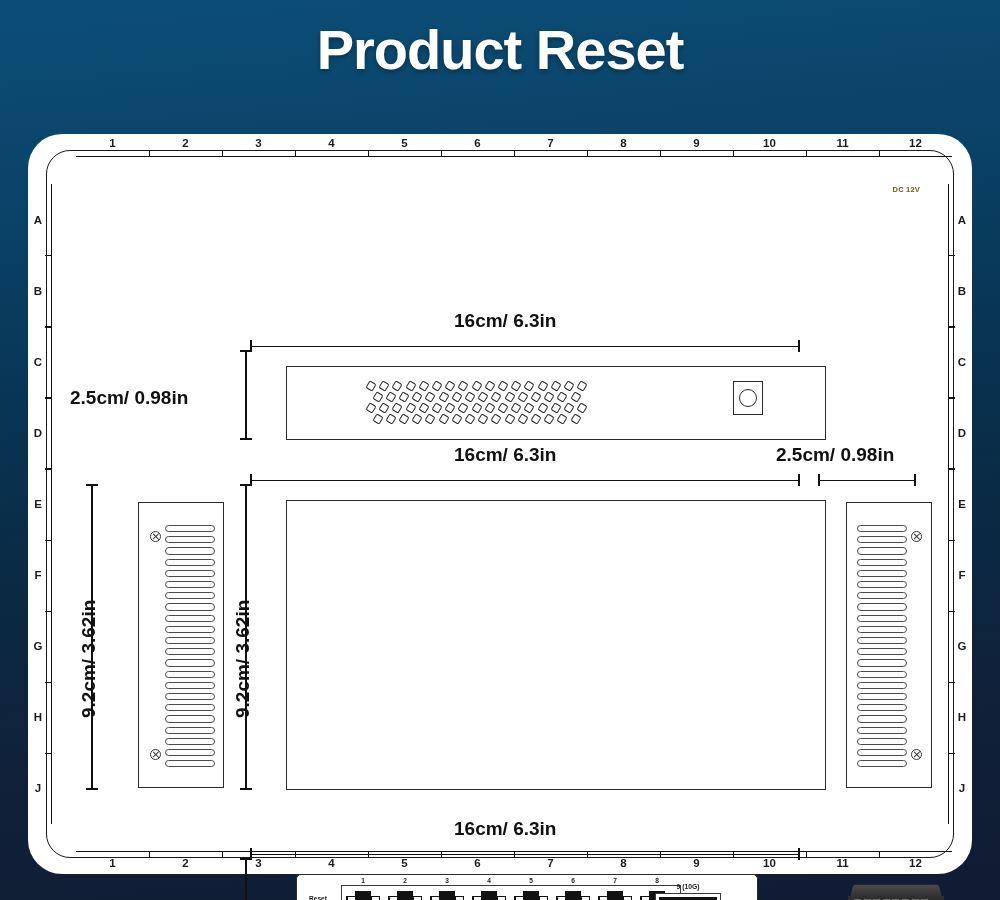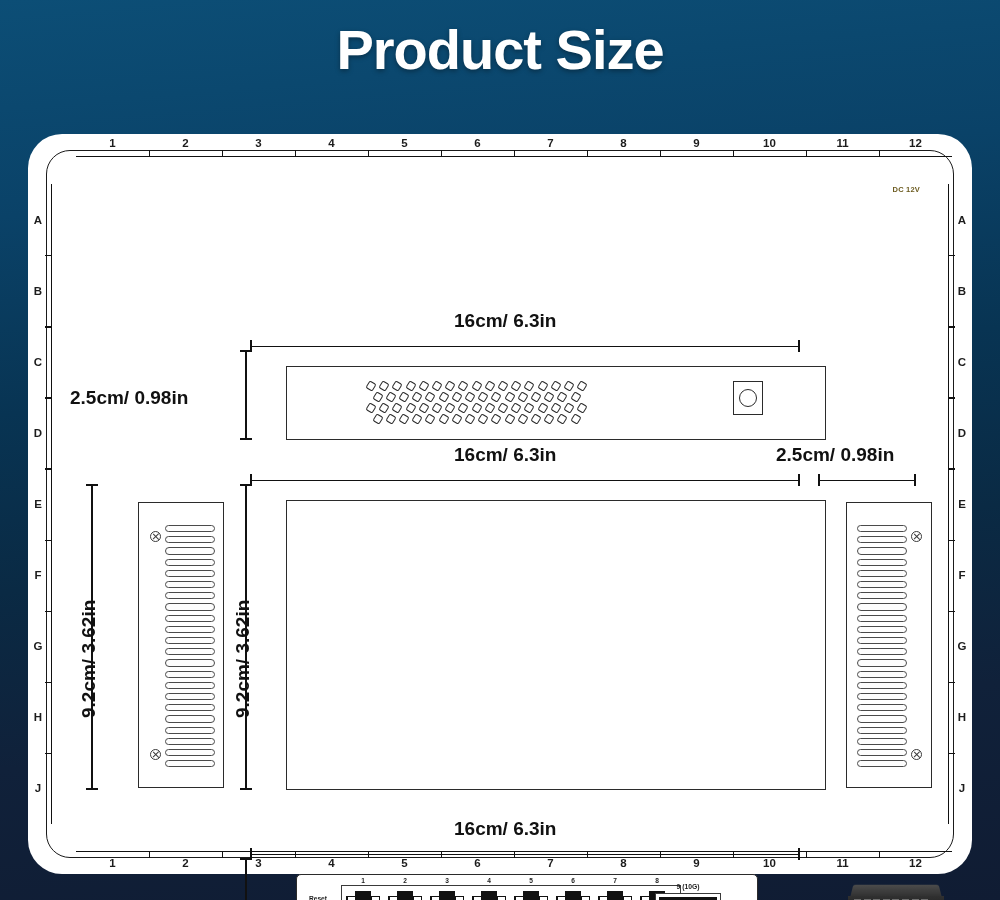--- a/index.html
+++ b/index.html
@@ -284,21 +284,21 @@
   }
   #photo-3d .pmicro {
     position: absolute; top: 3px; width: 7px; height: 2px;
     background: #6e6e6e;
   }
 </style>
 </head>
 <body>
 
 <div id="title-bar">
-  <div class="title">Product Size</div>
+  <div class="title">Product Reset</div>
 </div>
 
 <div id="card">
 
   <div id="card-inner-border"></div>
 
   <div class="ruler ruler-h" id="ruler-top">
     <div class="rline"></div>
   <div class="rlabel" style="left: 36.5px;">1</div>
       <div class="tick" style="left: 73px;"></div>

